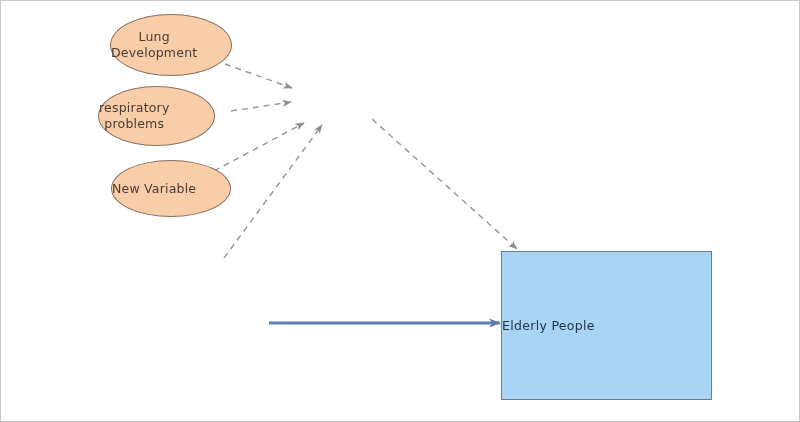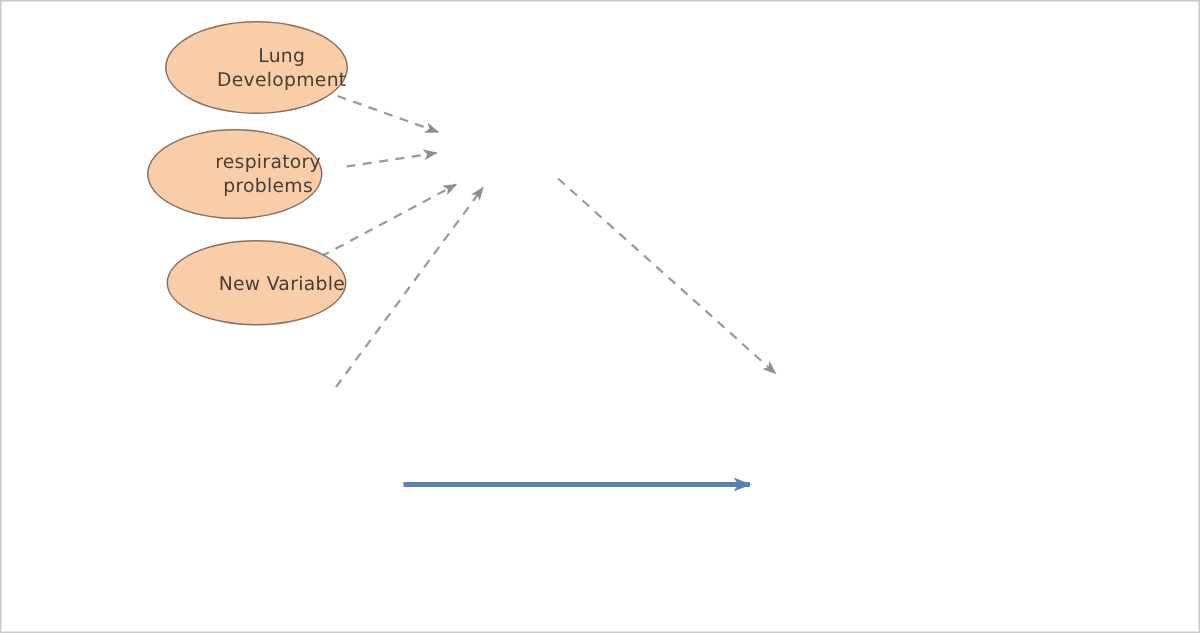--- a/index.html
+++ b/index.html
@@ -22,21 +22,21 @@
     left: 0;
     top: 0;
     width: 800px;
     height: 422px;
     pointer-events: none;
   }
   .node {
     position: absolute;
     display: flex;
     align-items: center;
-    justify-content: flex-end;
+    justify-content: flex-start;
     text-align: center;
     box-sizing: border-box;
   }
   .ellipse {
     border-radius: 50%;
     background: #f9cda8;
     border: 1.6px solid #8a6f62;
     color: #4a3b33;
     font-size: 12.5px;
     line-height: 1.25;
@@ -101,15 +101,18 @@
       <span>problems</span>
     </span>
   </div>
 
   <div class="node ellipse" style="left:110px; top:159px; width:120px; height:57px;">
     <span>New Variable</span>
   </div>
 
 
 
+  <div class="node rect" style="left:500px; top:250px; width:211px; height:149px;">
+    <span>Elderly People</span>
+  </div>
 
 
 </div>
 
 </body></html>

